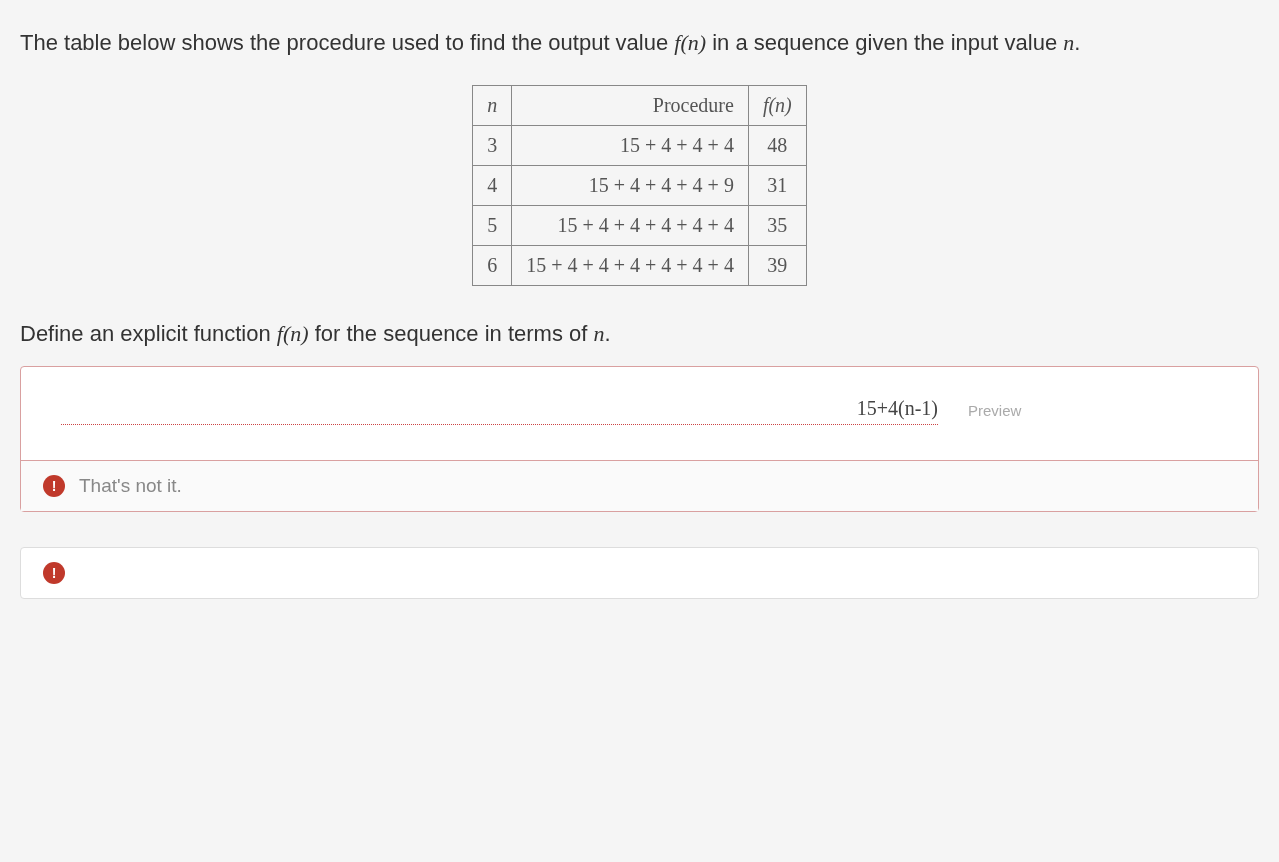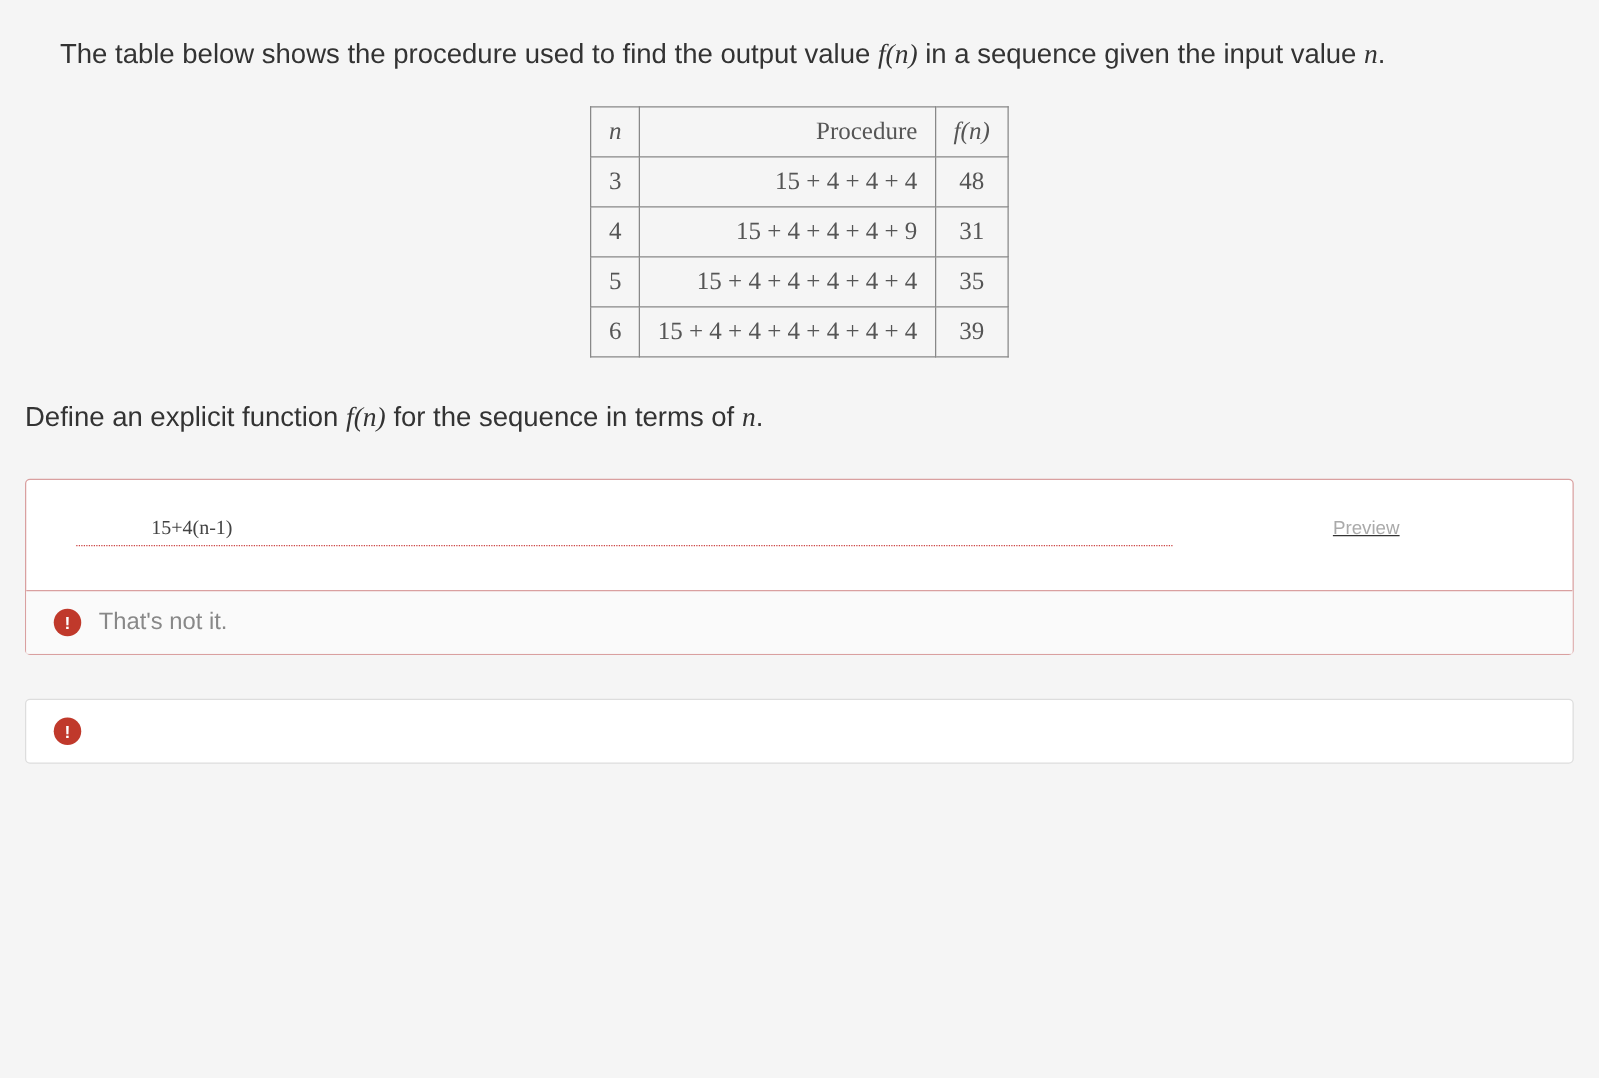--- a/index.html
+++ b/index.html
@@ -10,21 +10,20 @@
     body {
       font-family: Arial, sans-serif;
       background: #f5f5f5;
       padding: 25px 20px;
       color: #333;
       font-size: 22px;
     }
     .question-text {
       line-height: 1.6;
       margin-bottom: 25px;
-      margin-left: 28px;
     }
     .math-fn {
       font-style: italic;
       font-family: 'Times New Roman', serif;
     }
     .math-var {
       font-style: italic;
       font-family: 'Times New Roman', serif;
     }
     .table-container {
@@ -43,49 +42,49 @@
       font-size: 20px;
       color: #555;
     }
     th {
       font-weight: normal;
     }
     td.center, th.center {
       text-align: center;
     }
     .question-prompt {
-      margin-bottom: 32px;
+      margin-bottom: 15px;
       line-height: 1.6;
     }
     .answer-box {
       border: 1px solid #d9a0a0;
       border-radius: 4px;
       background: #fff;
       margin-bottom: 35px;
     }
     .answer-input-area {
       padding: 30px 40px 35px 40px;
       display: flex;
       align-items: flex-end;
       position: relative;
     }
     .input-wrapper {
       flex: 1;
       border-bottom: 1px dotted #c44;
       padding-bottom: 4px;
       padding-left: 60px;
-      font-size: 16px;
+      font-size: 20px;
       color: #444;
       font-family: 'Times New Roman', serif;
+      text-align: right;
     }
     .preview-area {
-      text-align: center;
+      text-align: left;
       padding-left: 30px;
       min-width: 280px;
-      text-decoration: underline;
     }
     .preview-label {
       font-size: 15px;
       color: #aaa;
       margin-bottom: 6px;
     }
     .preview-math {
       font-family: 'Times New Roman', serif;
       font-size: 20px;
       color: #555;

